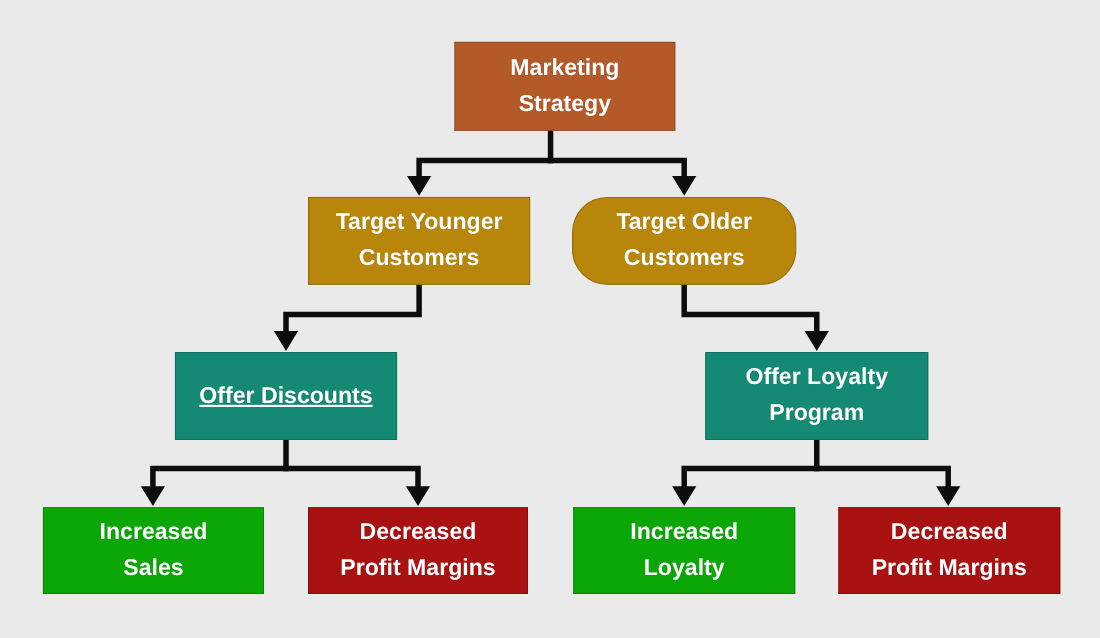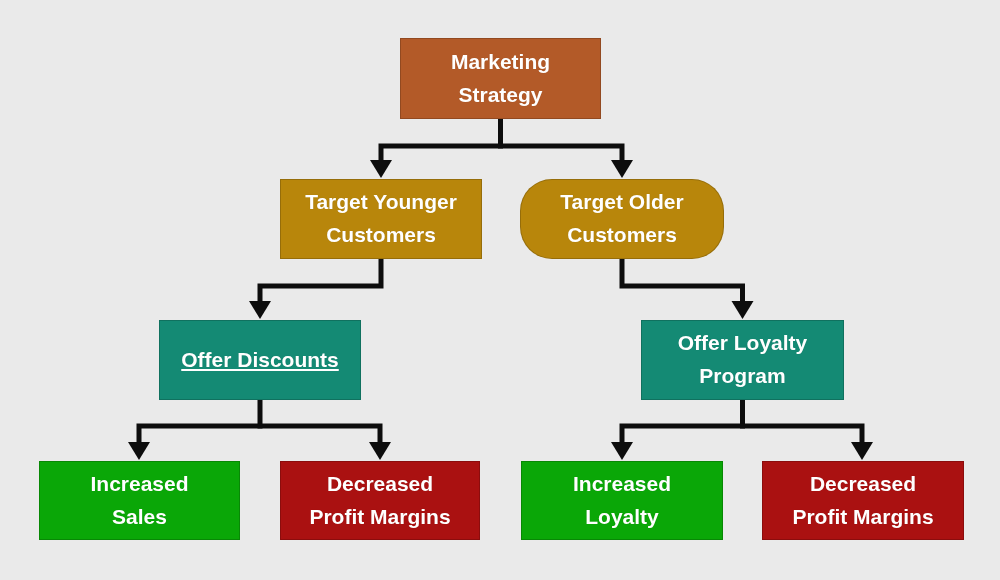--- a/index.html
+++ b/index.html
@@ -74,21 +74,21 @@
       <polygon points="611,160 633,160 622,178"></polygon>
       <polygon points="249,301 271,301 260,319"></polygon>
       <polygon points="731.5,301 753.5,301 742.5,319"></polygon>
       <polygon points="128,442 150,442 139,460"></polygon>
       <polygon points="369,442 391,442 380,460"></polygon>
       <polygon points="611,442 633,442 622,460"></polygon>
       <polygon points="851,442 873,442 862,460"></polygon>
     </g>
   </svg>
 
-  <div class="node node-marketing" style="background-color: rgb(179, 90, 40);">Marketing
+  <div class="node node-marketing" style="background-color: rgb(179, 90, 40); margin-left: 13px;">Marketing
 Strategy</div>
 
   <div class="node node-younger" style="background-color: rgb(184, 134, 11);">Target Younger
 Customers</div>
 
   <div class="node node-older" style="background-color: rgb(184, 134, 11); border-radius: 32px;">Target Older
 Customers</div>
 
   <div class="node node-discounts" style="background-color: rgb(20, 138, 116); text-decoration: underline;">Offer Discounts</div>
 

